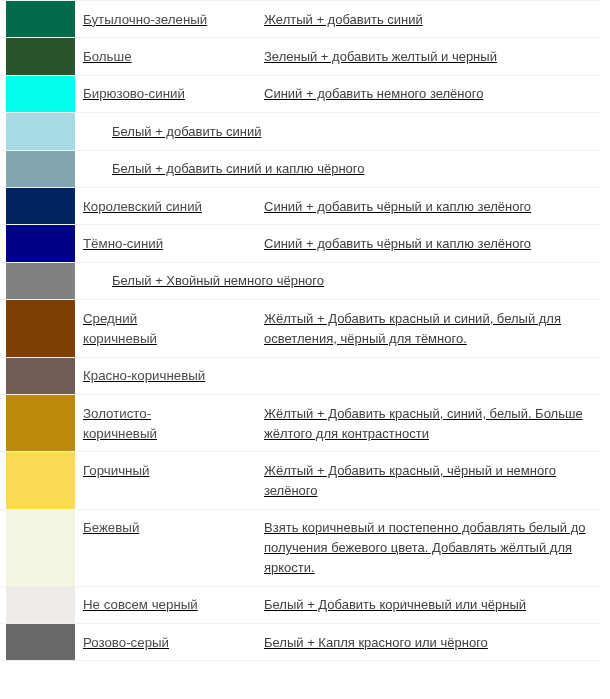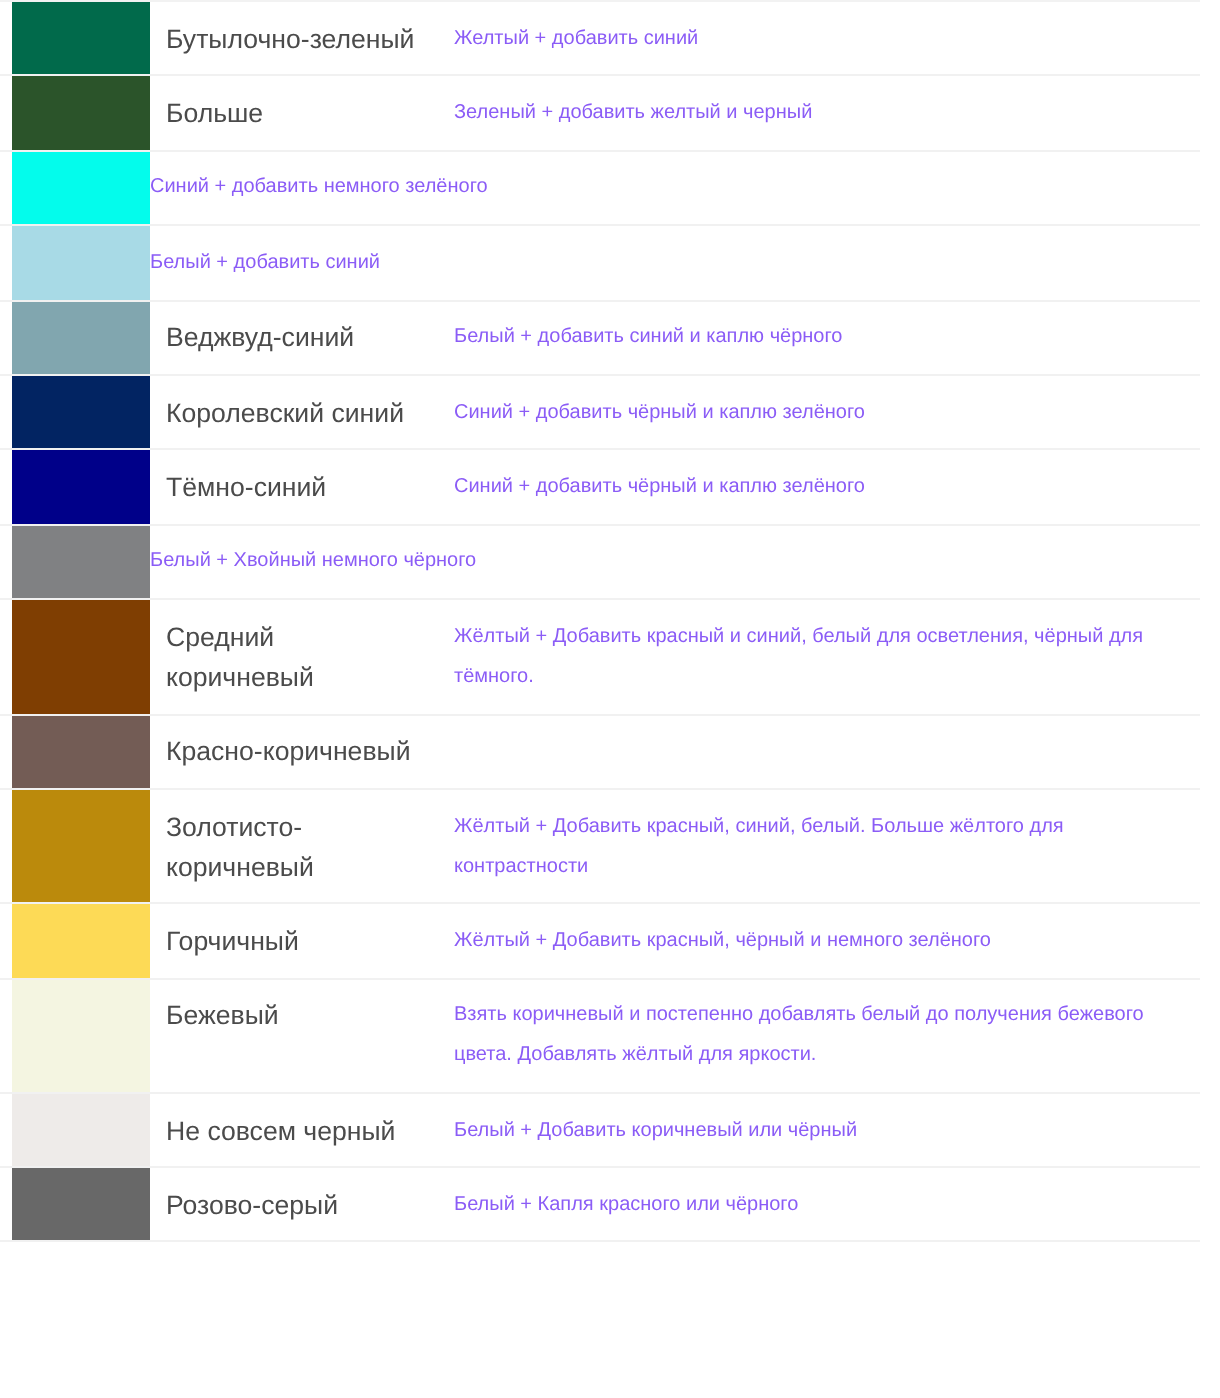--- a/index.html
+++ b/index.html
@@ -12,20 +12,21 @@
     background: #ffffff;
   }
   body {
     font-family: "Liberation Sans", sans-serif;
     -webkit-font-smoothing: antialiased;
   }
   .color-table {
     width: 600px;
     background: #ffffff;
     will-change: transform;
+    text-decoration: underline;
   }
   .row {
     display: flex;
     align-items: stretch;
     box-sizing: border-box;
     background: #ffffff;
     position: relative;
   }
   .row::before {
     content: "";
@@ -60,23 +61,24 @@
     box-sizing: border-box;
     padding: 9.6px 16px 7.9px 8px;
     color: #4b4b4b;
     font-size: 13.3px;
     line-height: 19.92px;
   }
   .recipe-cell {
     flex: 1 1 auto;
     box-sizing: border-box;
     padding: 9.6px 0 7.9px 0;
-    color: #8b5cf6;
-    font-size: 10px;
+    color: #404040;
+    font-size: 13px;
     line-height: 19.92px;
+    margin-left: 37px;
   }
 </style>
 </head>
 <body>
 
 <div class="color-table">
 
   <div class="row">
     <div class="swatch-cell">
       <div class="swatch" style="background-color: rgb(1, 106, 75);"></div>
@@ -90,35 +92,35 @@
       <div class="swatch" style="background-color: rgb(43, 84, 42);"></div>
     </div>
     <div class="name-cell"><span>Больше</span></div>
     <div class="recipe-cell"><span>Зеленый + добавить желтый и черный</span></div>
   </div>
 
   <div class="row">
     <div class="swatch-cell">
       <div class="swatch" style="background-color: rgb(3, 252, 236);"></div>
     </div>
+    <div class="name-cell"><span>Бирюзово-синий</span></div>
     <div class="recipe-cell"><span>Синий + добавить немного зелёного</span></div>
   </div>
 
   <div class="row">
     <div class="swatch-cell">
       <div class="swatch" style="background-color: rgb(168, 218, 230);"></div>
     </div>
     <div class="recipe-cell"><span>Белый + добавить синий</span></div>
   </div>
 
   <div class="row">
     <div class="swatch-cell">
       <div class="swatch" style="background-color: rgb(129, 166, 175);"></div>
     </div>
-    <div class="name-cell"><span>Веджвуд-синий</span></div>
     <div class="recipe-cell"><span>Белый + добавить синий и каплю чёрного</span></div>
   </div>
 
   <div class="row">
     <div class="swatch-cell">
       <div class="swatch" style="background-color: rgb(2, 36, 98);"></div>
     </div>
     <div class="name-cell"><span>Королевский синий</span></div>
     <div class="recipe-cell"><span>Синий + добавить чёрный и каплю зелёного</span></div>
   </div>

